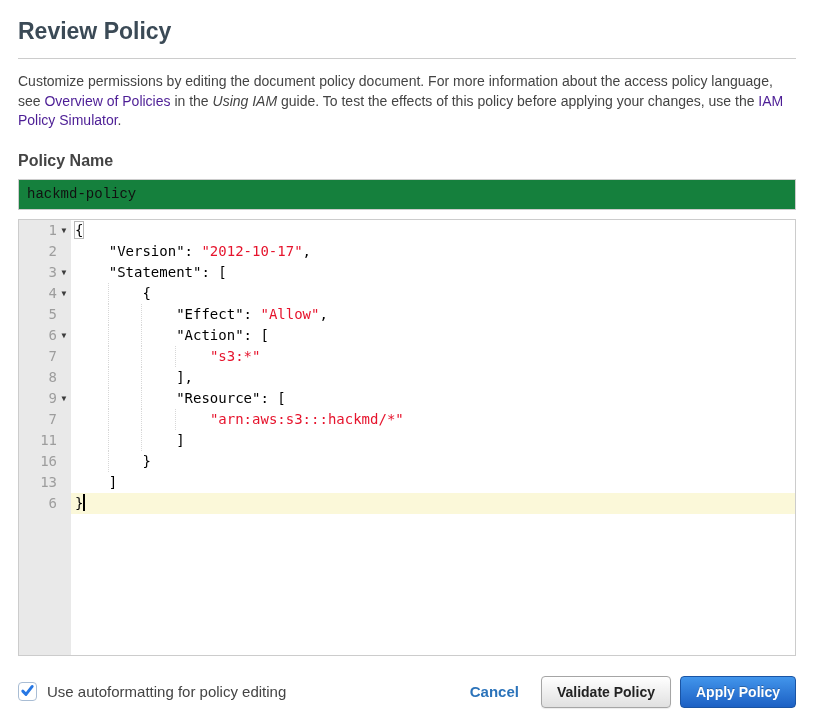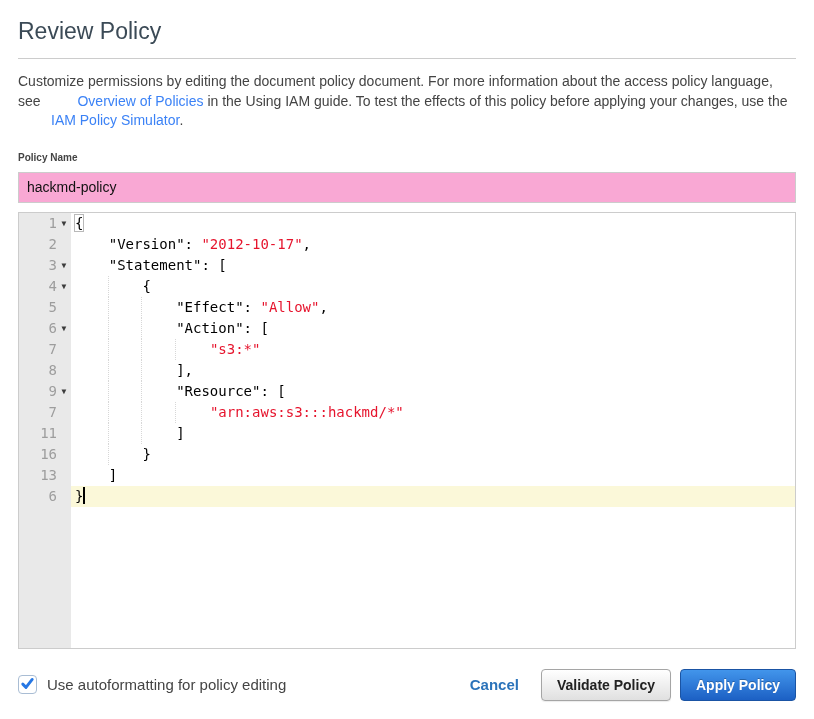--- a/index.html
+++ b/index.html
@@ -5,43 +5,43 @@
   * { box-sizing: border-box; margin: 0; padding: 0; }
   html, body { background: #fff; }
   body {
     width: 814px; height: 719px; overflow: hidden;
     font-family: "Liberation Sans", sans-serif;
     color: #444;
   }
   .container { padding: 14px 18px 0 18px; }
 
   h1.page-title {
-    font-size: 23px; font-weight: 400; color: #3b4a56;
+    font-size: 23px; font-weight: 700; color: #3b4a56;
     padding: 4px 0 13px 0;
     border-bottom: 1px solid #ccc;
   }
 
   .intro {
     margin-top: 13px;
     font-size: 14px; line-height: 19.5px; color: #444;
   }
-  .intro a { color: #3b82f6; text-decoration: none; margin-left: 33px; }
-  .intro .em { }
+  .intro a { color: #4c1d95; text-decoration: none; }
+  .intro .em { font-style: italic; }
 
   .field-label {
     margin-top: 21px;
-    font-size: 10px; font-weight: bold; color: #444;
+    font-size: 16px; font-weight: bold; color: #444;
   }
 
   .policy-name-input {
     display: block; width: 778px; margin-top: 9px;
     height: 31px; padding: 5px 8px;
     border: 1px solid #ccc; border-radius: 0;
-    font-family: Liberation Sans, sans-serif; font-size: 14px; color: #111;
-    background: #f9a8d4; outline: none;
+    font-family: Liberation Mono, monospace; font-size: 14px; color: #111;
+    background: #15803d; outline: none;
   }
 
   
   .editor {
     position: relative; margin-top: 9px;
     width: 778px; height: 437px;
     border: 1px solid #ccc;
     background: #fff;
     font-family: "DejaVu Sans Mono", monospace;
     font-size: 14px; line-height: 21px;

